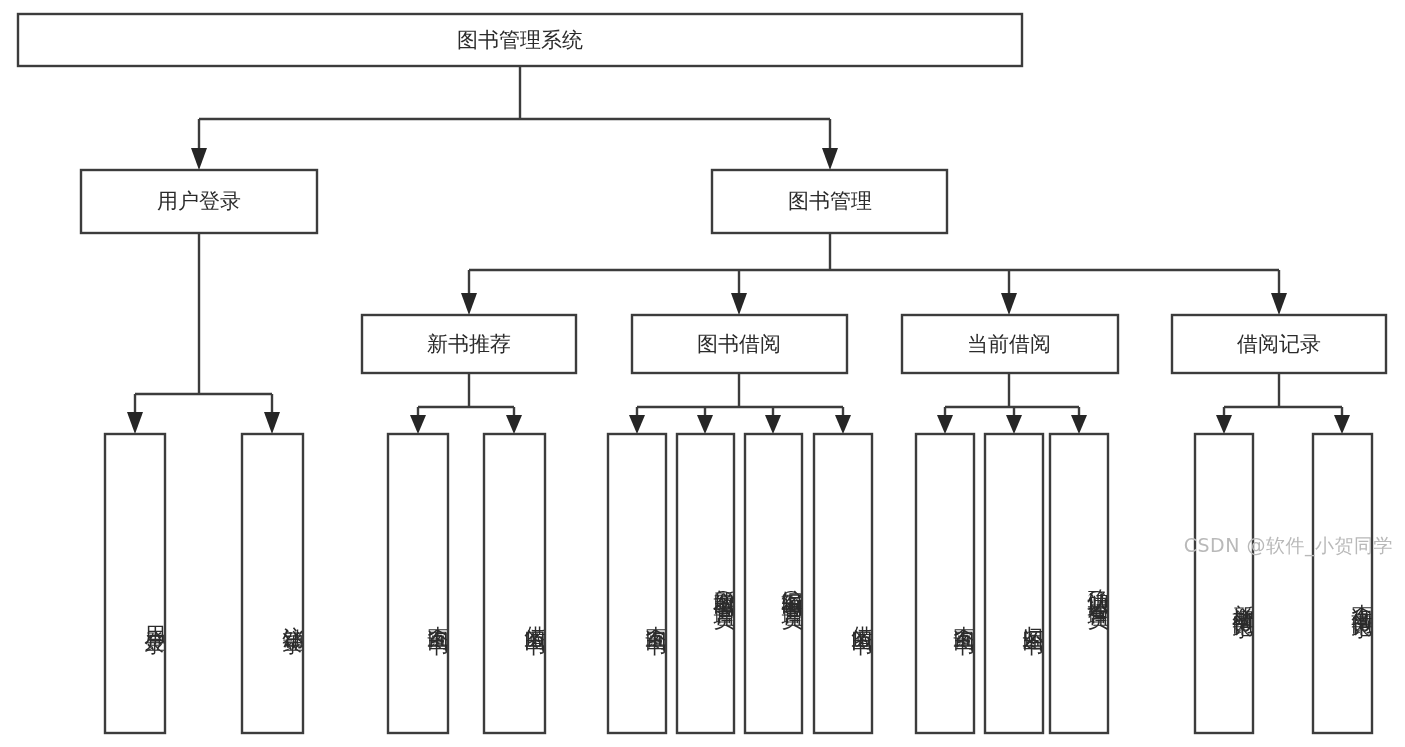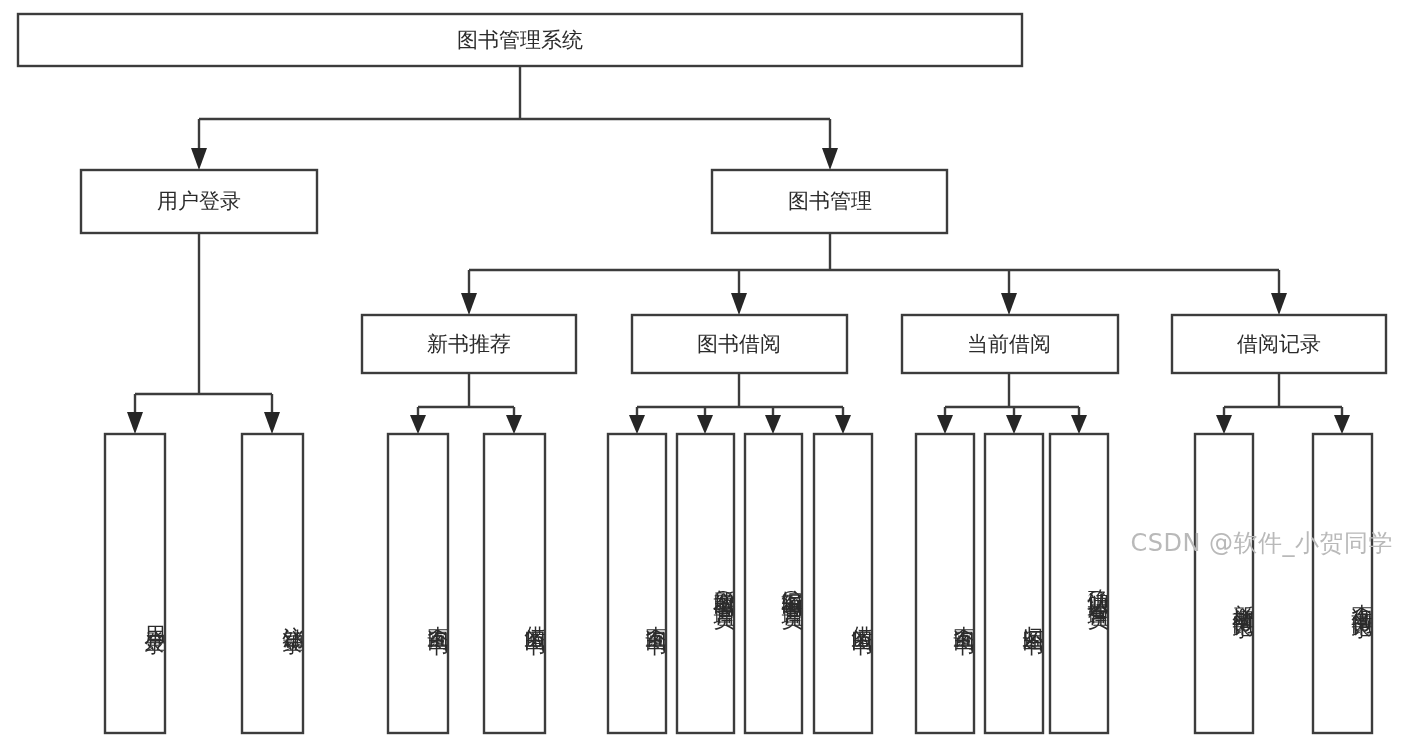--- a/index.html
+++ b/index.html
@@ -62,21 +62,21 @@
     color: #2b2b2b;
     letter-spacing: 3px;
     white-space: nowrap;
     pointer-events: none;
   }
   .watermark {
     position: absolute;
     right: 12px;
     bottom: 8px;
     font-family: "DejaVu Sans", "Liberation Sans", sans-serif;
-    font-size: 24px;
+    font-size: 19px;
     color: #b9b9b9;
     white-space: nowrap;
     letter-spacing: 0.5px;
   }
 </style>
 </head>
 <body>
 
 <div id="diagram-root">
 

